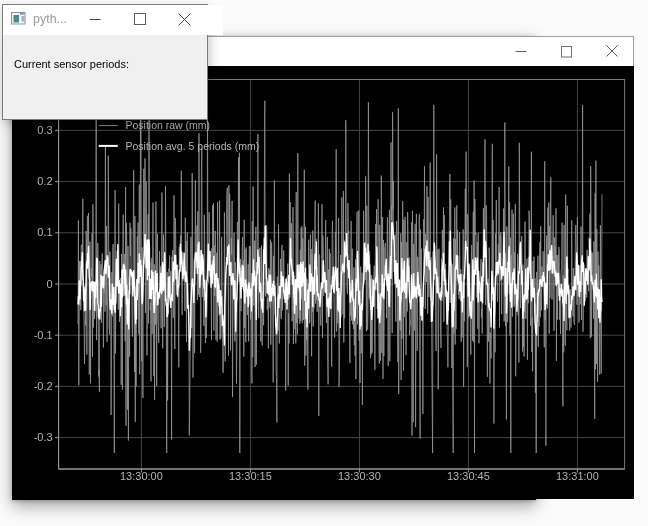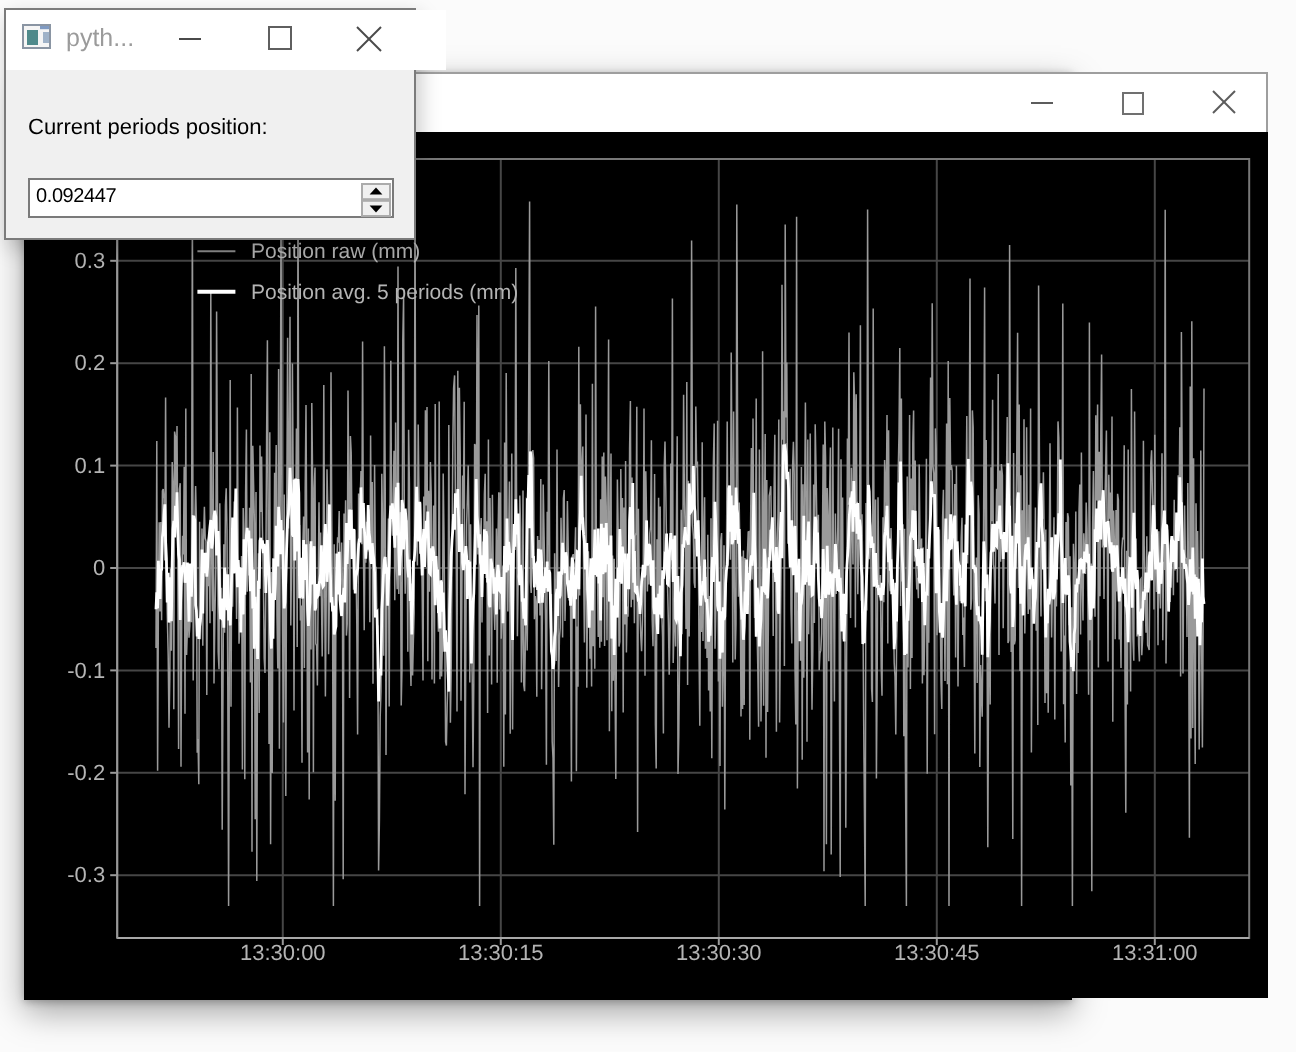--- a/index.html
+++ b/index.html
@@ -94,23 +94,14 @@
       </g>
       <g stroke="#4a4a4a" stroke-width="1" fill="none">
         <line x1="86.5" y1="14.5" x2="97.5" y2="14.5"></line>
         <rect x="131.5" y="8.5" width="11" height="11" stroke="#5f5f5f"></rect>
         <line x1="175.5" y1="8.5" x2="187.5" y2="20.5"></line>
         <line x1="187.5" y1="8.5" x2="175.5" y2="20.5"></line>
       </g>
     </svg>
     <div class="caption">pyth...</div>
   </div>
-  <div id="lbl">Current periods position:</div>
-  <div id="spin">
-    <div id="spintext">0.092447</div>
-    <svg width="16" height="18" style="position:absolute;right:0.5px;top:0.5px">
-      <rect x="1" y="1" width="14" height="7.6" fill="#f0f0f0" stroke="#ababab" stroke-width="1"></rect>
-      <rect x="1" y="9.4" width="14" height="7.6" fill="#f0f0f0" stroke="#ababab" stroke-width="1"></rect>
-      <path d="M8 2.8 L11.2 6.2 L4.8 6.2 Z" fill="#000"></path>
-      <path d="M8 15.2 L11.2 11.8 L4.8 11.8 Z" fill="#000"></path>
-    </svg>
-  </div>
+  <div id="lbl">Current sensor periods:</div>
 </div>
 
 </body></html>

